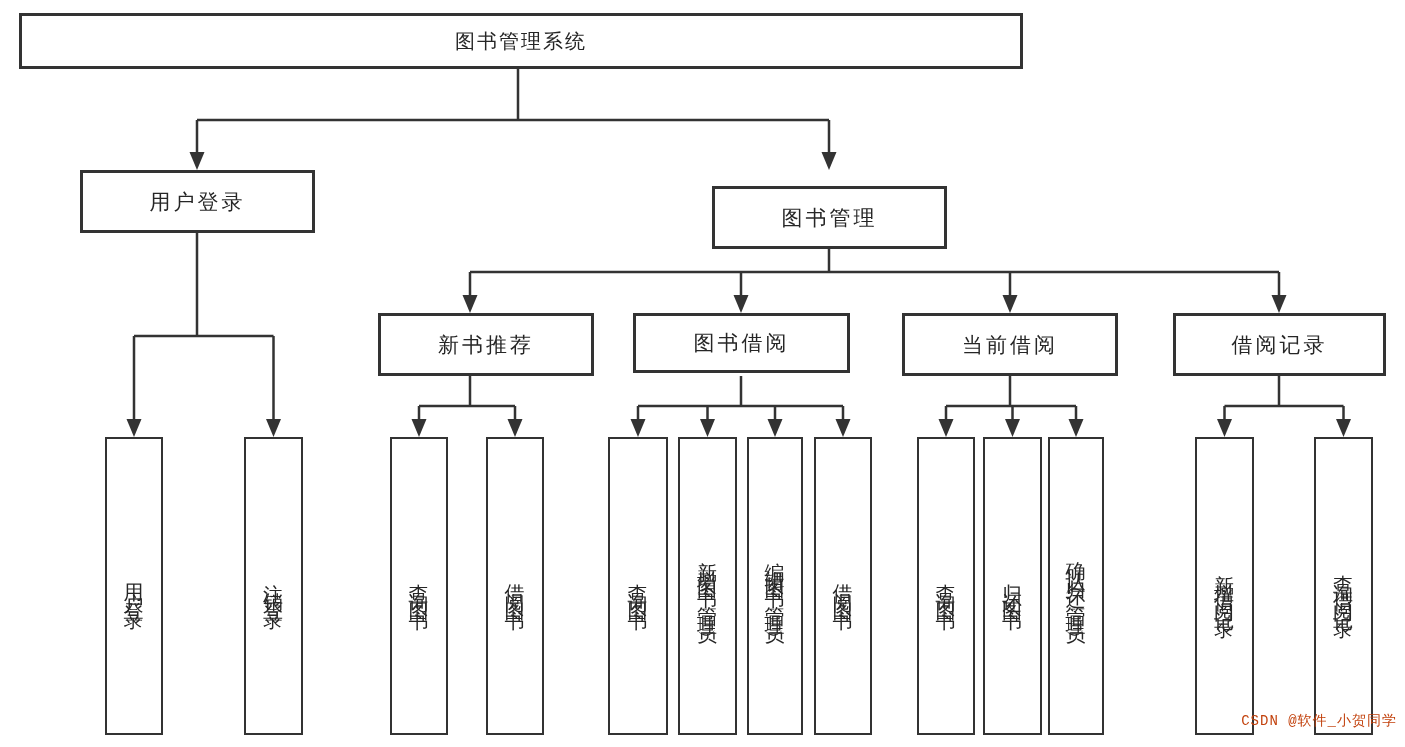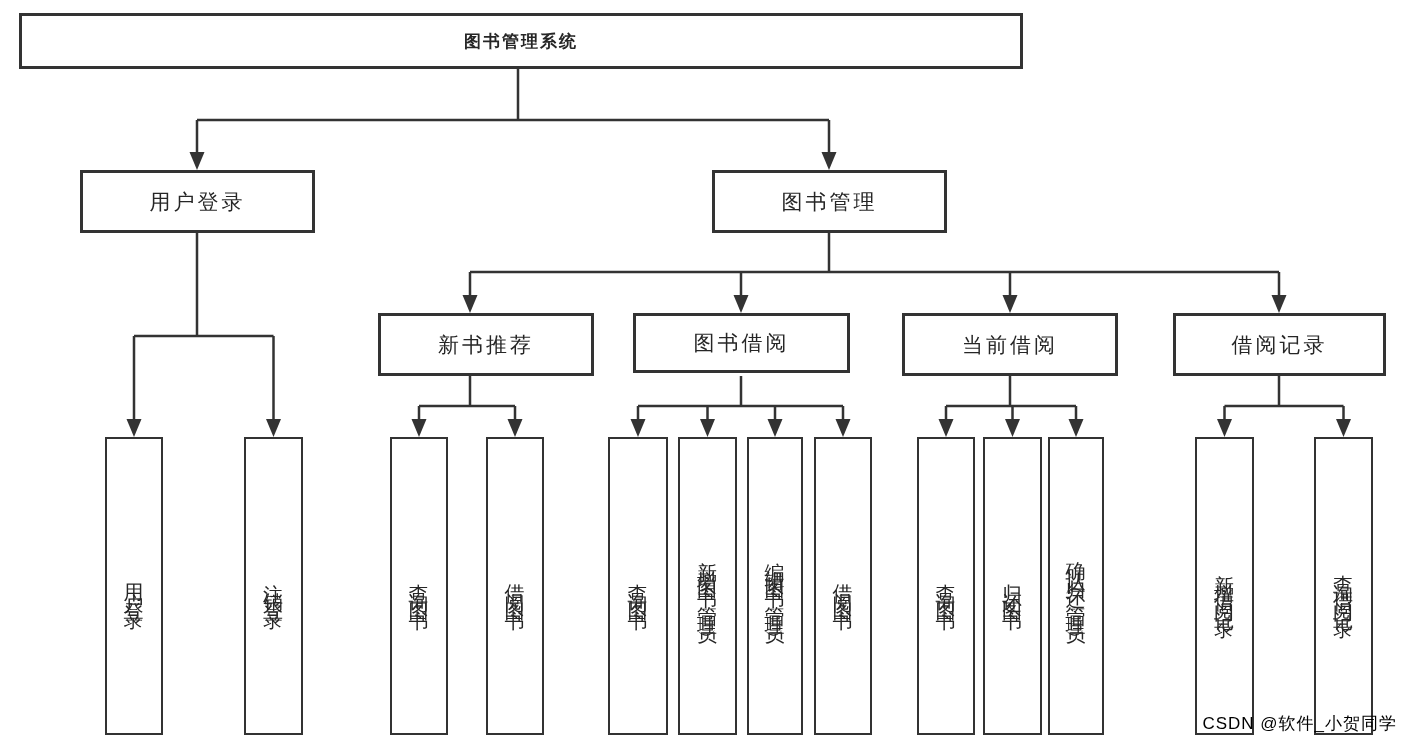--- a/index.html
+++ b/index.html
@@ -9,28 +9,28 @@
   }
   svg.connectors { position:absolute; left:0; top:0; width:1405px; height:747px; }
   .connectors path { stroke:#333333; stroke-width:2.5; fill:none; }
   .connectors polygon { fill:#333333; stroke:none; }
   .box {
     position:absolute; box-sizing:border-box; background:#ffffff;
     border:3px solid #333333; display:flex; align-items:center; justify-content:center;
     color:#262626;
   }
   .hbox { font-size:21px; letter-spacing:3px; }
-  .root-box { font-size:17px; letter-spacing:2px;font-weight:bold; }
+  .root-box { font-size:20px; letter-spacing:2px; }
   .vbox {
     border-width:2.5px; writing-mode:vertical-rl; text-orientation:mixed;
     font-size:20px; letter-spacing:9px; line-height:1;
   }
   .watermark {
     position:absolute; top:712px; right:8px; z-index:5;
-    font-size:17px; letter-spacing:1px; color:#000000;
+    font-size:14px; letter-spacing:1px; color:#c2410c;font-family:Liberation Mono, monospace;
   }
 </style>
 </head>
 <body>
 
 <div class="stage">
 
   <svg class="connectors" viewBox="0 0 1405 747" aria-hidden="true">
 
     <g>
@@ -81,21 +81,21 @@
     </g>
   </svg>
 
   <div class="box hbox root-box" style="left:19px; top:13px; width:1004px; height:56px;">
     <span>图书管理系统</span>
   </div>
 
   <div class="box hbox" style="left:80px; top:170px; width:235px; height:63px;">
     <span>用户登录</span>
   </div>
-  <div class="box hbox" style="left:712px; top:170px; width:235px; height:63px;">
+  <div class="box hbox" style="left:712px; top:186px; width:235px; height:63px;">
     <span>图书管理</span>
   </div>
 
   <div class="box hbox" style="left:362px; top:313px; width:216px; height:63px;margin-left:16px;">
     <span>新书推荐</span>
   </div>
   <div class="box hbox" style="left:633px; top:313px; width:217px; height:60px;">
     <span>图书借阅</span>
   </div>
   <div class="box hbox" style="left:1173px; top:313px; width:213px; height:63px;">

